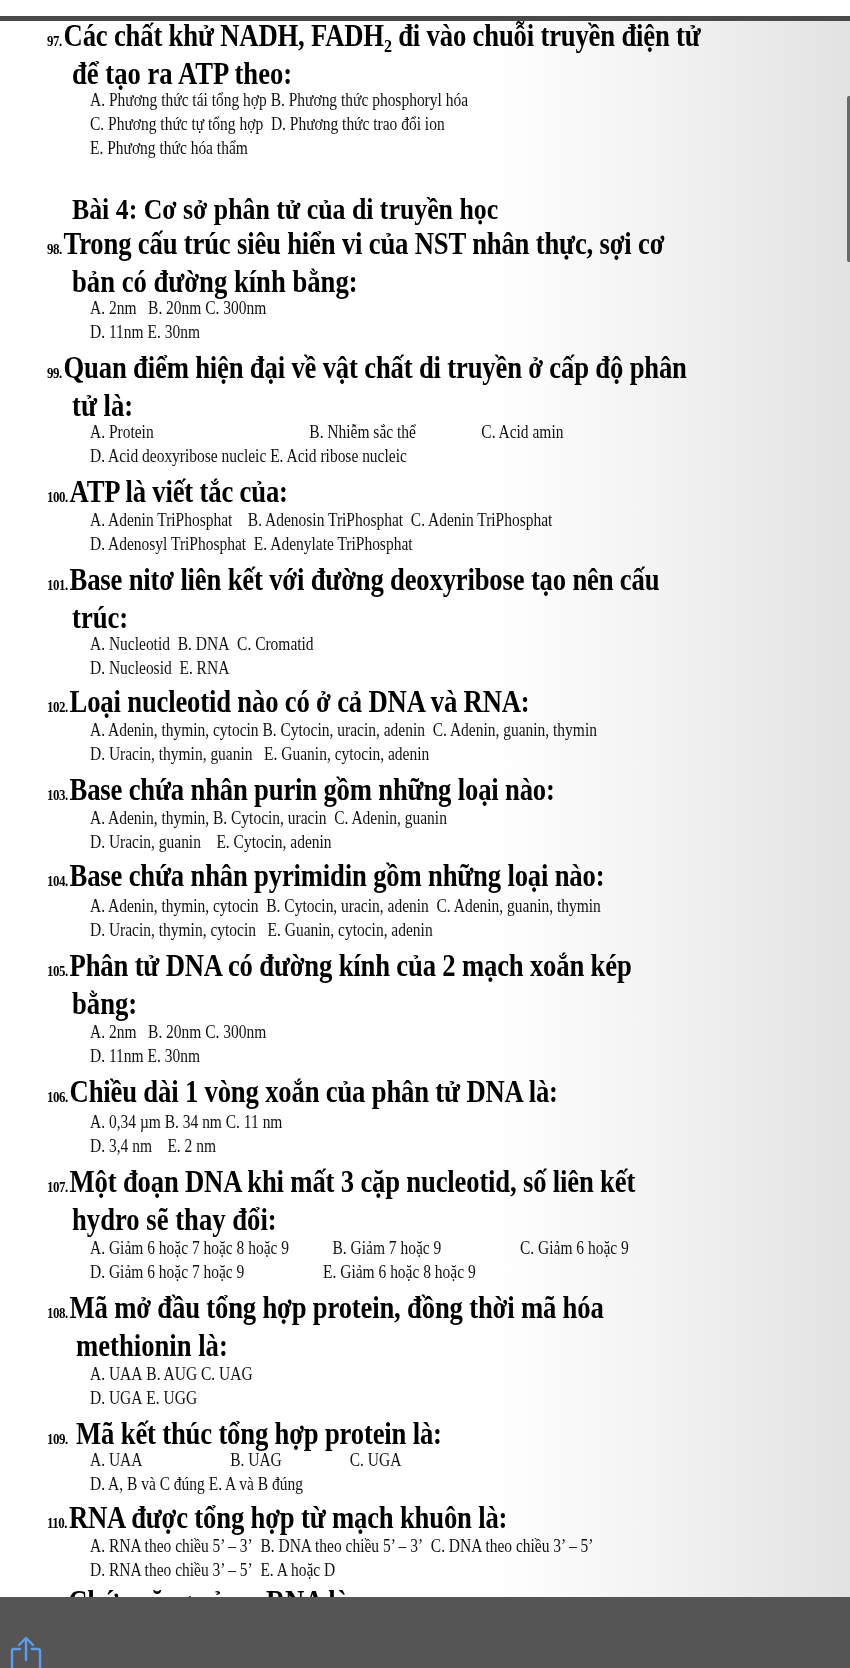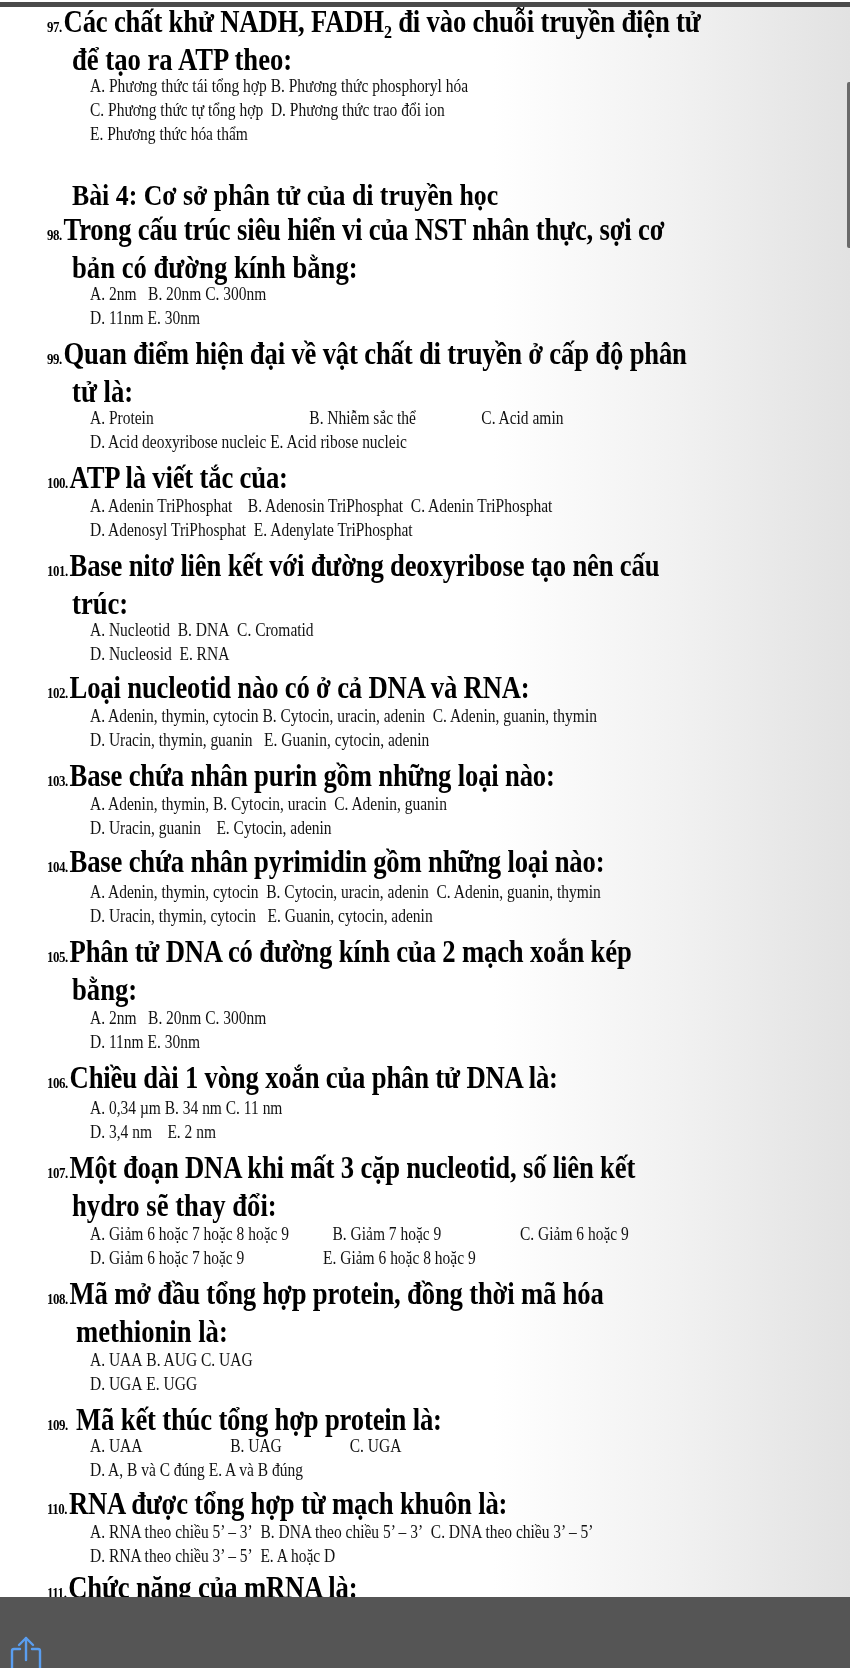--- a/index.html
+++ b/index.html
@@ -3,21 +3,21 @@
   <meta charset="utf-8">
   <style>
     html, body { margin: 0; padding: 0; }
     body {
       width: 850px; height: 1668px; overflow: hidden; position: relative;
       background: #ffffff;
       font-family: "Liberation Serif", serif;
       color: #000;
     }
     .page {
-      position: absolute; left: 0; top: 2px; width: 850px; height: 1597px;
+      position: absolute; left: 0; top: 16px; width: 850px; height: 1597px;
       background: linear-gradient(90deg, #ffffff 0%, #ffffff 58%, #f1f1f1 80%, #e2e2e2 100%);
       overflow: hidden;
     }
     .top-band {
       position: absolute; left: 0; top: 0; width: 850px; height: 5px; background: #4a4a4a;
     }
     .scroll-indicator {
       position: absolute; right: 0; top: 80px; width: 3px; height: 166px;
       background: #6a6a6a; border-radius: 2px 0 0 2px;
     }

